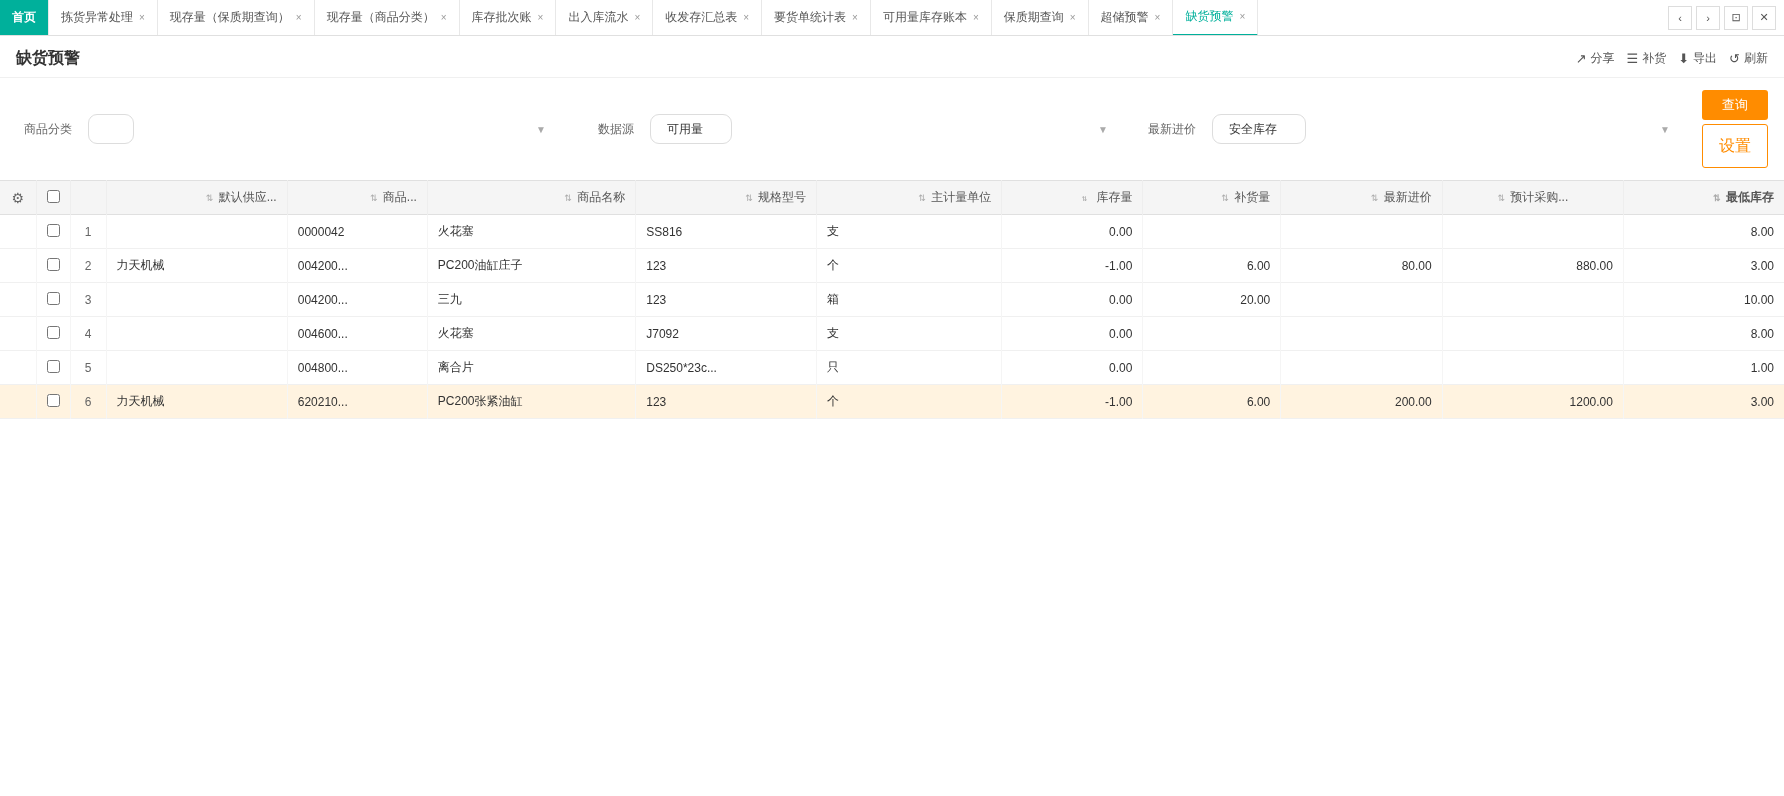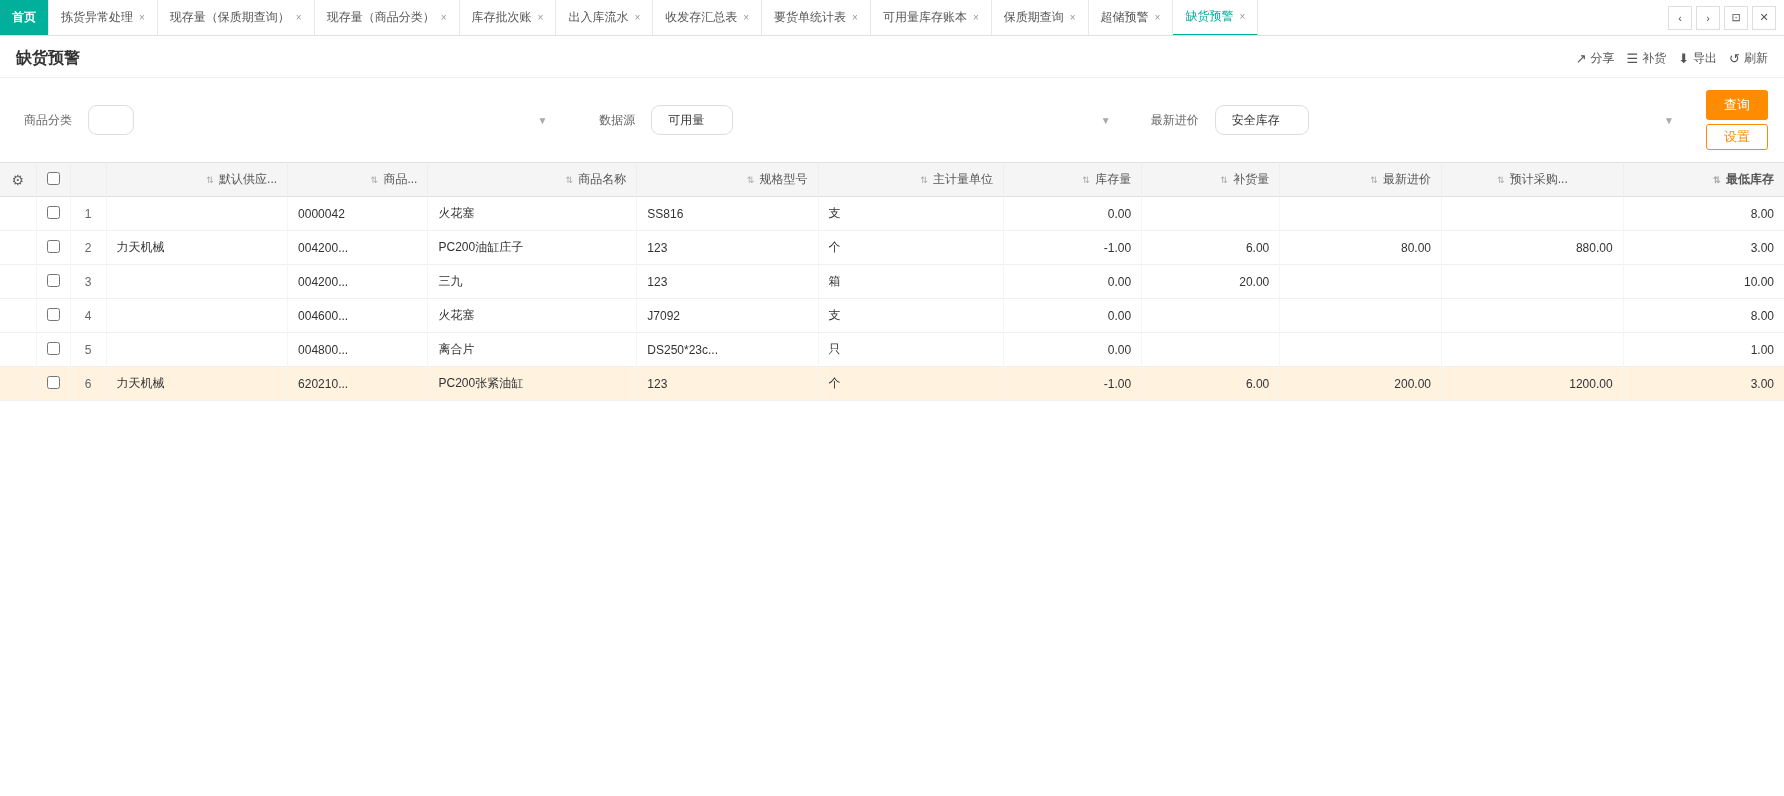--- a/index.html
+++ b/index.html
@@ -163,24 +163,24 @@
       cursor: pointer;
       font-family: inherit;
       height: 30px;
     }
     .btn-settings {
       background: #fff;
       color: #ff8c00;
       border: 1px solid #ff8c00;
       border-radius: 3px;
       padding: 3px 16px;
-      font-size: 13px;
+      font-size: 16px;
       cursor: pointer;
       font-family: inherit;
-      height: 26px;
+      height: 44px;
     }
 
     
     .table-container {
       padding: 0 0;
       overflow-x: auto;
     }
     table {
       width: 100%;
       border-collapse: collapse;
@@ -389,21 +389,21 @@
             <span>商品名称</span>
           </th>
           <th>
             <span class="sort-icon">⇅</span>
             <span>规格型号</span>
           </th>
           <th>
             <span class="sort-icon">⇅</span>
             <span>主计量单位</span>
           </th>
-          <th style="text-align:right;">
+          <th style="text-align:right;font-family:Liberation Mono, monospace;">
             <span class="sort-icon">⇅</span>
             <span>库存量</span>
           </th>
           <th style="text-align:right;">
             <span class="sort-icon">⇅</span>
             <span>补货量</span>
           </th>
           <th style="text-align:right;">
             <span class="sort-icon">⇅</span>
             <span>最新进价</span>

